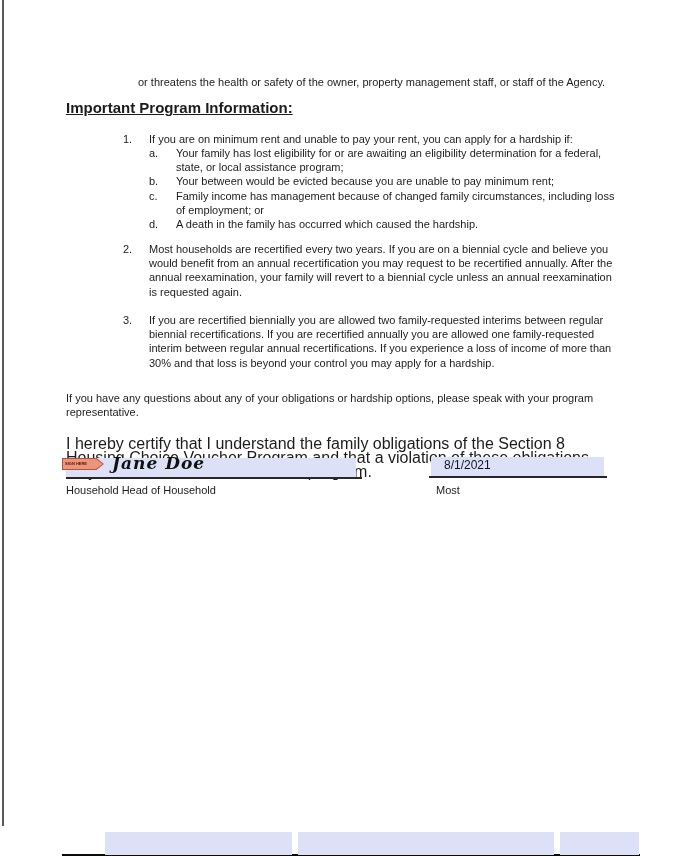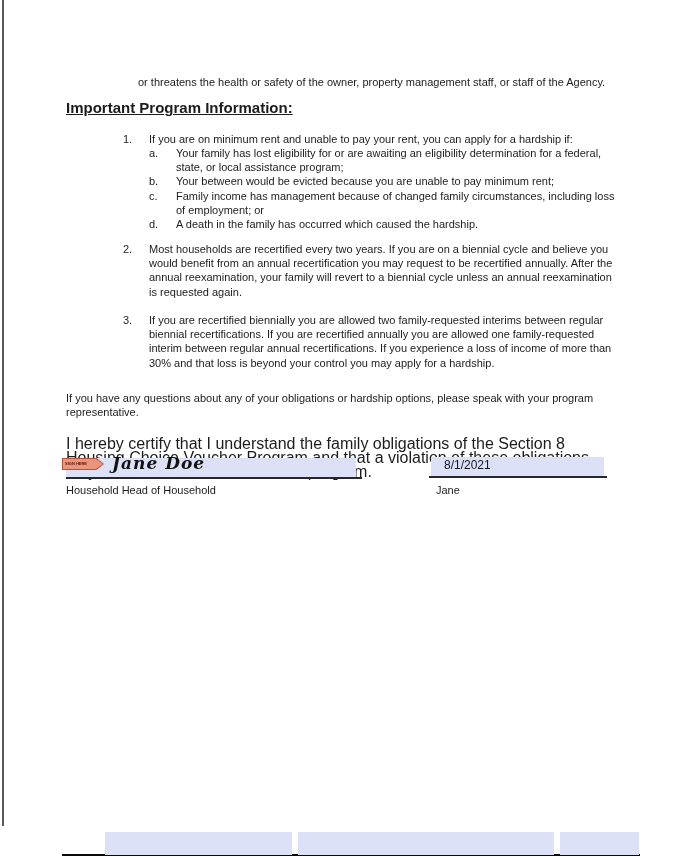--- a/index.html
+++ b/index.html
@@ -134,19 +134,19 @@
   <div class="sig-line"></div>
   <div class="sig-script">Jane Doe</div>
   <div class="sign-tag">
     <div class="sign-tag-inner">SIGN HERE</div>
   </div>
   <div class="sig-label">Household Head of Household</div>
 
   <div class="field date-field"></div>
   <div class="date-line"></div>
   <div class="date-value">8/1/2021</div>
-  <div class="date-label">Jane</div>
+  <div class="date-label">Most</div>
 
   <div class="bottom-line"></div>
   <div class="bbox bbox-1"></div>
   <div class="bbox bbox-2"></div>
   <div class="bbox bbox-3"></div>
 </div>
 
 </body></html>

